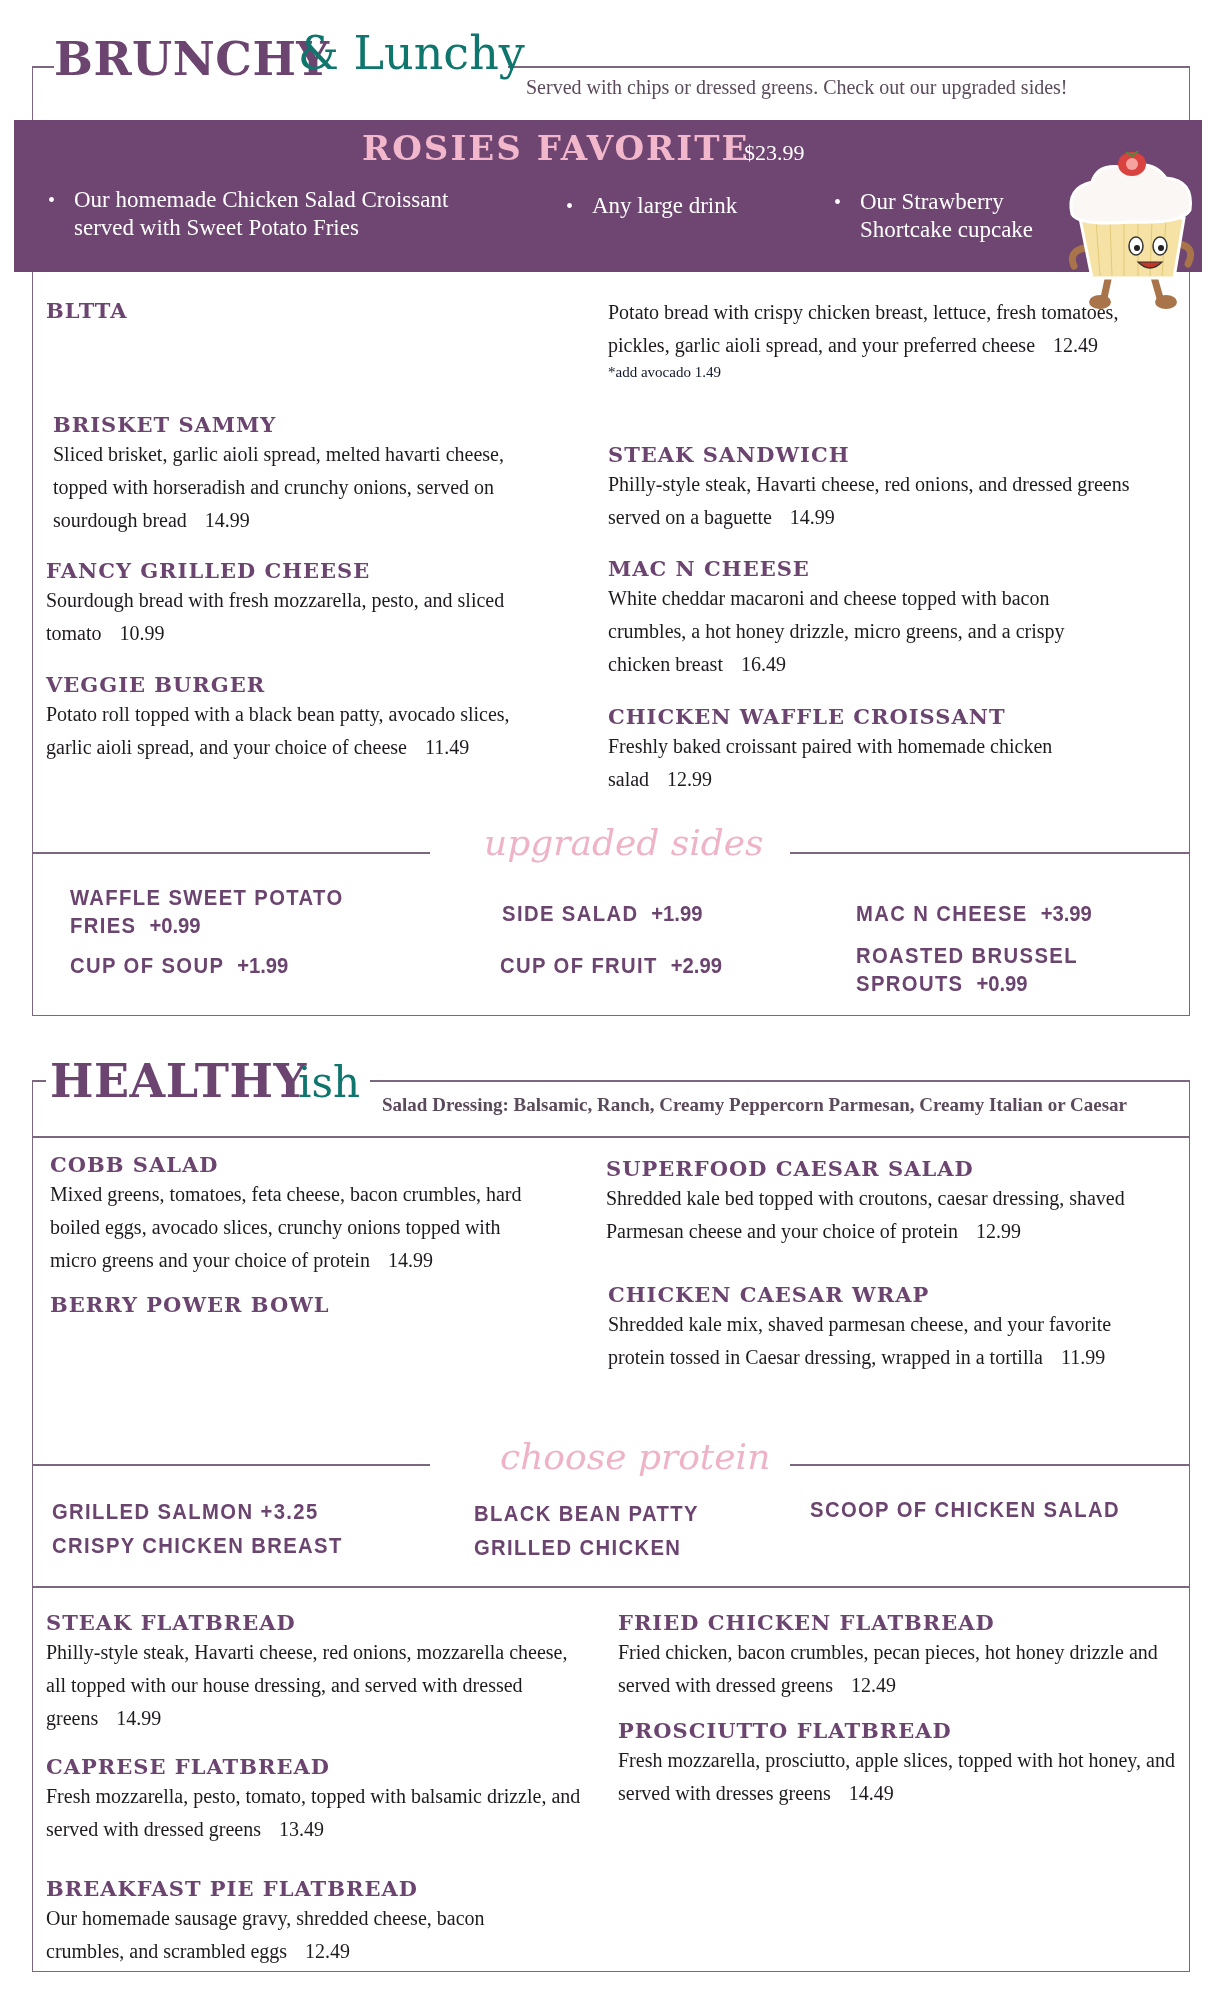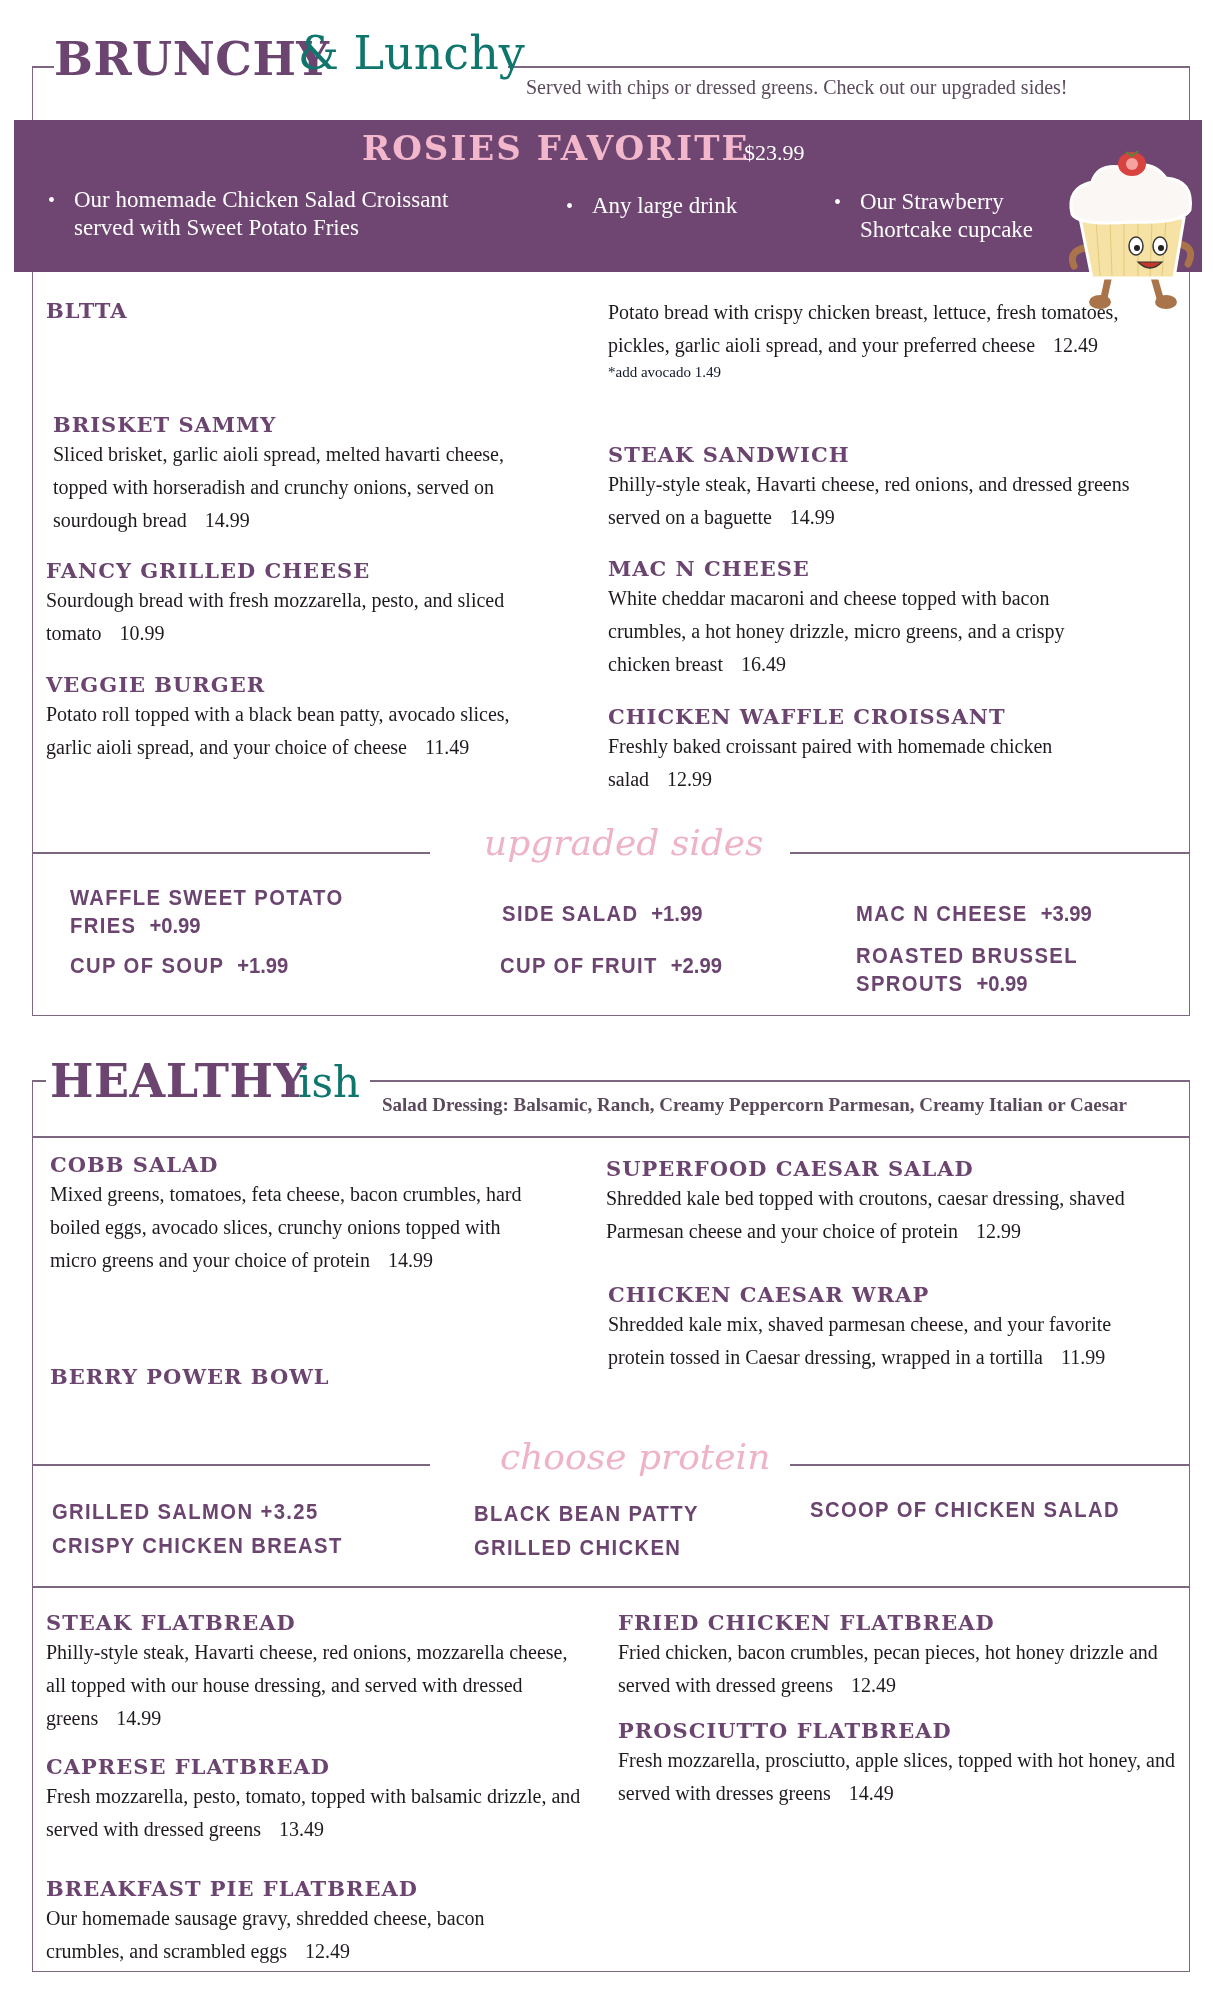--- a/index.html
+++ b/index.html
@@ -144,21 +144,21 @@
   <div class="divider" style="left:32px; top:1136px; width:1158px;"></div>
 
   <div class="title-big" style="left:50px; top:1054px; font-size:46px; padding-right:6px;">HEALTHY</div>
   <div class="title-script" style="left:298px; top:1058px; font-size:42px;">ish</div>
   <div class="tagline" style="left:382px; top:1094px; font-size:19px; font-weight:bold;">Salad Dressing: Balsamic, Ranch, Creamy Peppercorn Parmesan, Creamy Italian or Caesar</div>
 
   <div class="item" style="left:50px; top:1152px; width:500px;">
     <div class="item-name">COBB SALAD</div>
     <div class="item-desc"><span>Mixed greens, tomatoes, feta cheese, bacon crumbles, hard boiled eggs, avocado slices, crunchy onions topped with micro greens and your choice of protein</span><span class="item-price">14.99</span></div>
   </div>
-  <div class="item" style="left:50px; top:1364px; width:520px;">
+  <div class="item" style="left:50px; top:1292px; width:520px;">
     <div class="item-name">BERRY POWER BOWL</div>
   </div>
 
   <div class="item" style="left:606px; top:1156px; width:560px;">
     <div class="item-name">SUPERFOOD CAESAR SALAD</div>
     <div class="item-desc"><span>Shredded kale bed topped with croutons, caesar dressing, shaved Parmesan cheese and your choice of protein</span><span class="item-price">12.99</span></div>
   </div>
   <div class="item" style="left:608px; top:1282px; width:550px;">
     <div class="item-name">CHICKEN CAESAR WRAP</div>
     <div class="item-desc"><span>Shredded kale mix, shaved parmesan cheese, and your favorite protein tossed in Caesar dressing, wrapped in a tortilla</span><span class="item-price">11.99</span></div>

